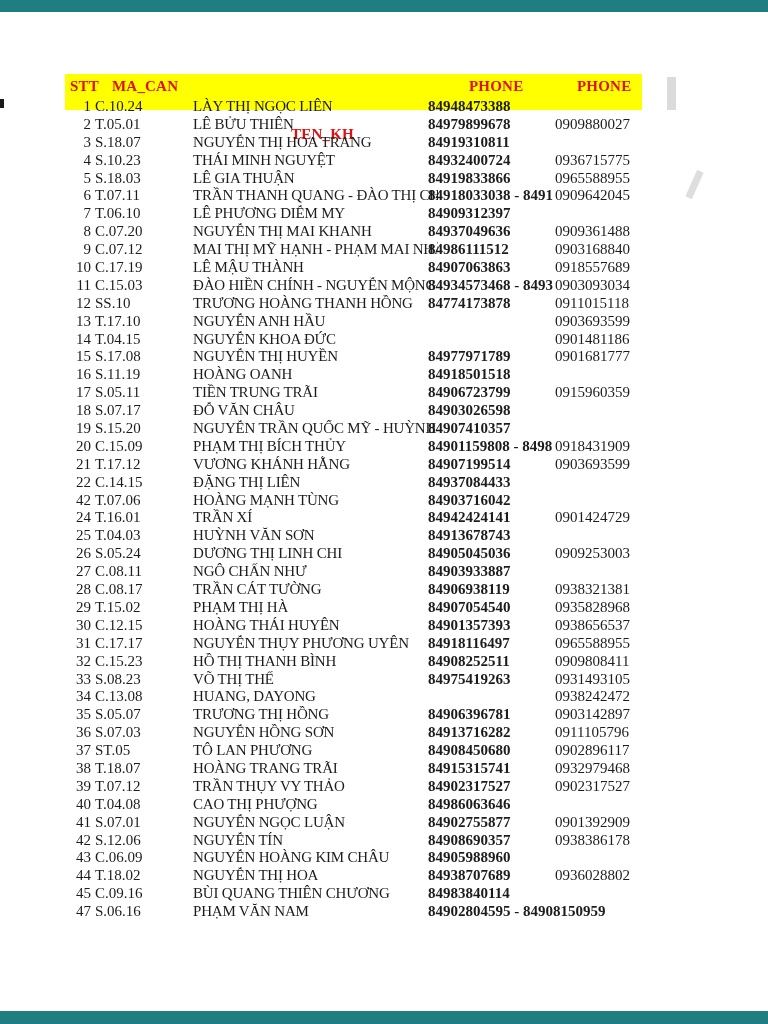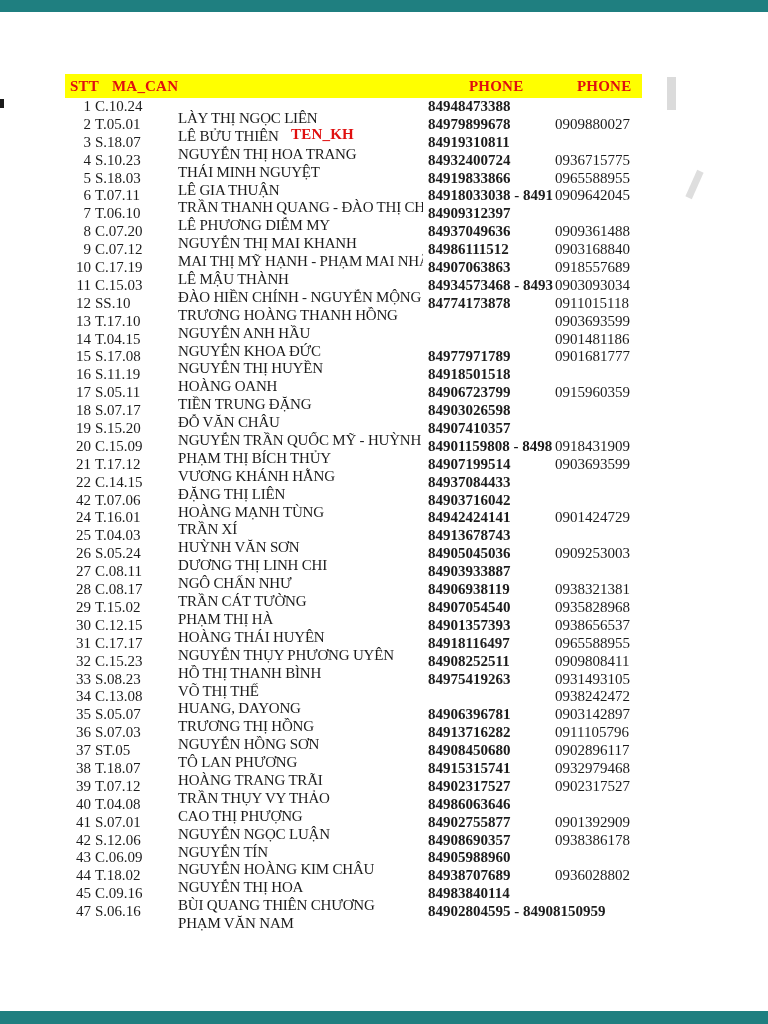--- a/index.html
+++ b/index.html
@@ -23,21 +23,21 @@
   }
   #chrome-top { top: 0; height: 12px; }
   #chrome-bottom { bottom: 0; height: 13px; }
 
   
   .table-header {
     position: absolute;
     left: 65px;
     top: 74px;
     width: 577px;
-    height: 24px;
+    height: 36px;
     background: var(--header-bg, #ffff00);
   }
   .table-header .hlabel {
     position: absolute;
     top: 0;
     height: 24px;
     line-height: 24px;
     font-weight: bold;
     font-size: 15px;
     color: var(--header-text, #e01010);
@@ -63,21 +63,21 @@
     line-height: 17.9px;
     font-size: 15px;
   }
   .c {
     position: absolute;
     top: 0;
     white-space: nowrap;
   }
   .c-stt  { left: 60px;  width: 31px; text-align: right; }
   .c-ma   { left: 95px; }
-  .c-name { left: 178px; width: 245px; overflow: hidden; letter-spacing: -0.2px; margin-top: 12px; }
+  .c-name { left: 193px; width: 245px; overflow: hidden; letter-spacing: -0.2px; }
   .c-p1   { left: 428px; font-weight: bold; }
   .c-p2   { left: 555px; }
 
   
   .artifact { position: absolute; }
   #artifact-left    { left: 0;     top: 99px;  width: 4px; height: 9px;  background: #1a1a1a; }
   #artifact-right-1 { left: 667px; top: 77px;  width: 9px; height: 33px; background: #cfcfcf; opacity: 0.75; }
   #artifact-right-2 { left: 691px; top: 170px; width: 7px; height: 29px; background: #d6d6d6; opacity: 0.8; transform: rotate(24deg); }
 </style>
 </head>
@@ -223,21 +223,21 @@
     <span class="c c-stt">16</span>
     <span class="c c-ma">S.11.19</span>
     <span class="c c-name">HOÀNG OANH</span>
     <span class="c c-p1">84918501518</span>
     <span class="c c-p2"></span>
   </div>
 
   <div class="row">
     <span class="c c-stt">17</span>
     <span class="c c-ma">S.05.11</span>
-    <span class="c c-name">TIỀN TRUNG ĐẶNG</span>
+    <span class="c c-name">TIỀN TRUNG TRÃI</span>
     <span class="c c-p1">84906723799</span>
     <span class="c c-p2">0915960359</span>
   </div>
 
   <div class="row">
     <span class="c c-stt">18</span>
     <span class="c c-ma">S.07.17</span>
     <span class="c c-name">ĐỖ VĂN CHÂU</span>
     <span class="c c-p1">84903026598</span>
     <span class="c c-p2"></span>

